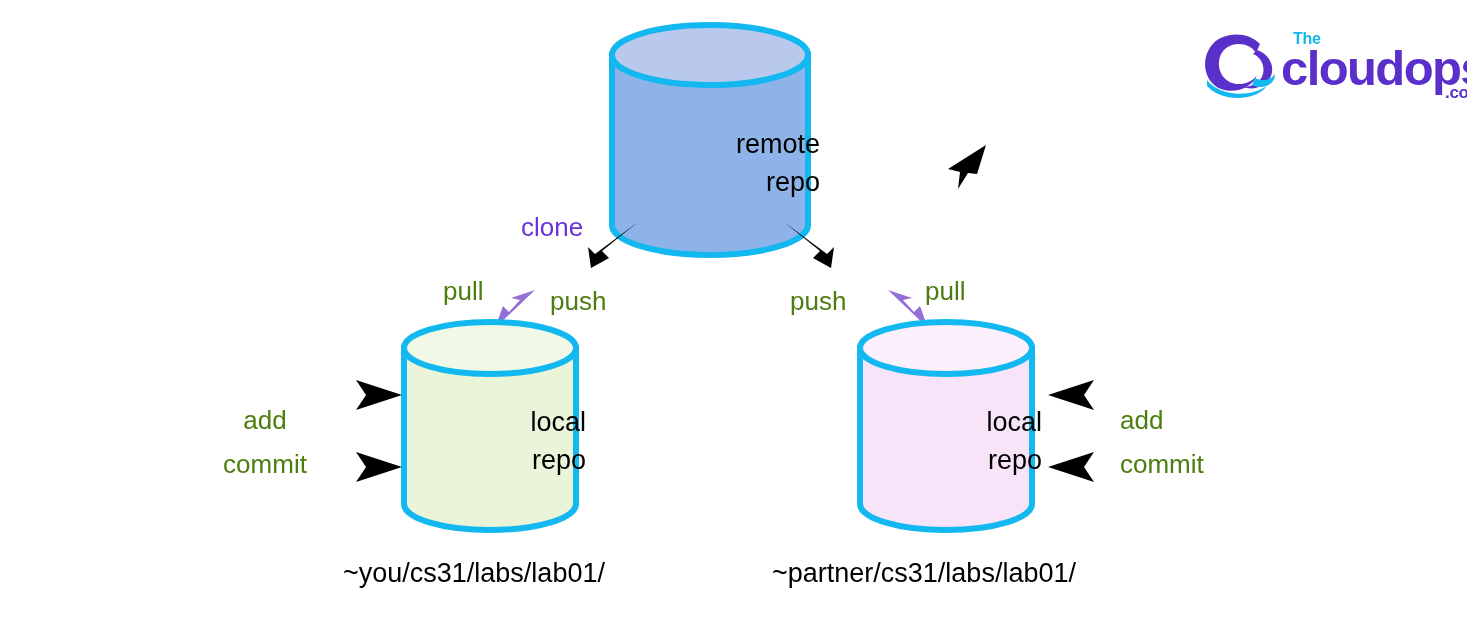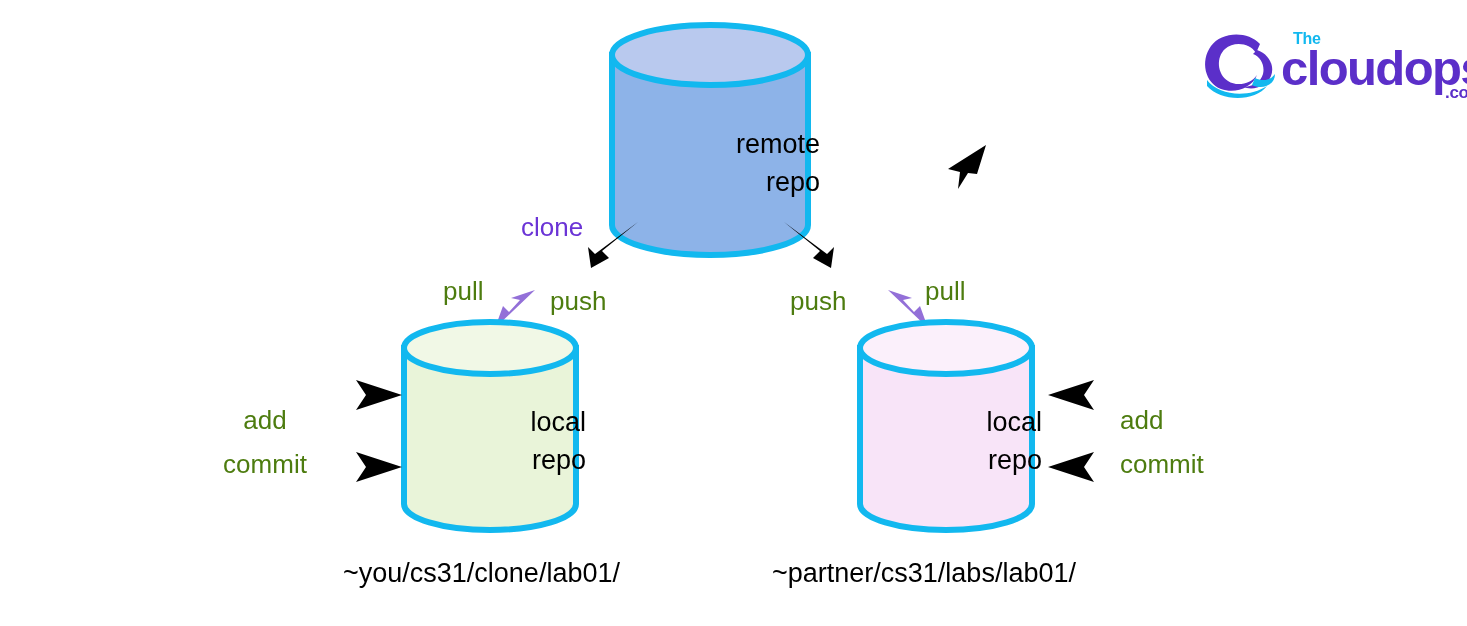--- a/index.html
+++ b/index.html
@@ -131,21 +131,21 @@
 
   <svg class="abs" style="left:348px; top:378px;" width="56" height="34" viewBox="0 0 56 34">
     <path d="M54 17 L8 2 L18 17 L8 32 Z" fill="#000000"></path>
   </svg>
   <svg class="abs" style="left:348px; top:450px;" width="56" height="34" viewBox="0 0 56 34">
     <path d="M54 17 L8 2 L18 17 L8 32 Z" fill="#000000"></path>
   </svg>
   <div class="op-label two-line" style="left:200px; top:398px; width:130px;">add
 commit</div>
 
-  <div class="path-label" style="left:343px; top:558px;">~you/cs31/clone/lab01/</div>
+  <div class="path-label" style="left:343px; top:558px;">~you/cs31/labs/lab01/</div>
 
   <div class="op-label" style="left:790px; top:286px;">push</div>
   <svg class="abs" style="left:884px; top:286px;" width="50" height="44" viewBox="0 0 50 44">
     <path d="M4 4 L44 42 L36 20 L30 26 L19 14 L28 12 Z" fill="#9370d8"></path>
   </svg>
   <div class="op-label" style="left:925px; top:276px;">pull</div>
 
   <svg class="abs" style="left:850px; top:322px;" width="192" height="212" viewBox="0 0 192 212">
     <path d="M10 26 L10 182 A86 26 0 0 0 182 182 L182 26 Z" fill="#f8e4f8" stroke="#12b8ef" stroke-width="6"></path>
     <ellipse cx="96" cy="26" rx="86" ry="26" fill="#fbf0fb" stroke="#12b8ef" stroke-width="6"></ellipse>

